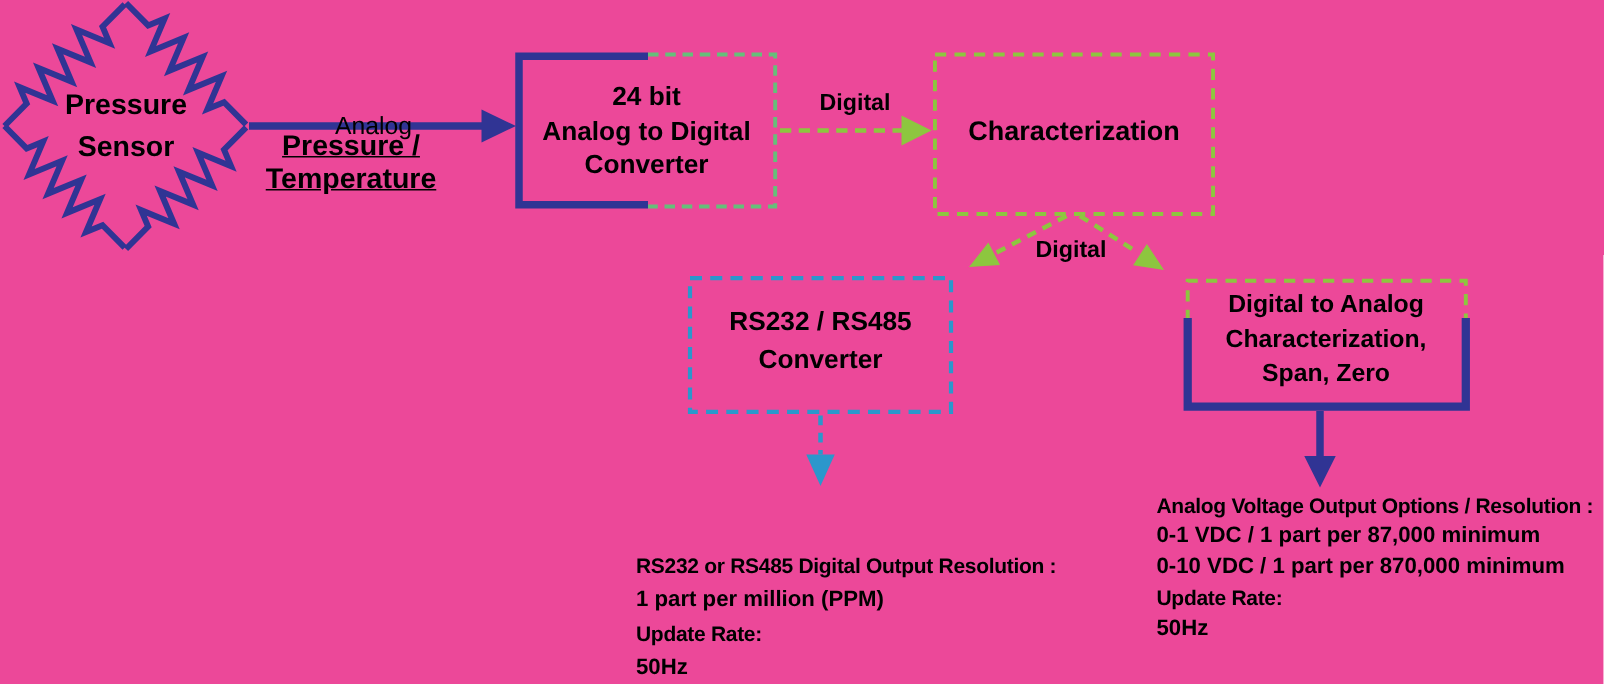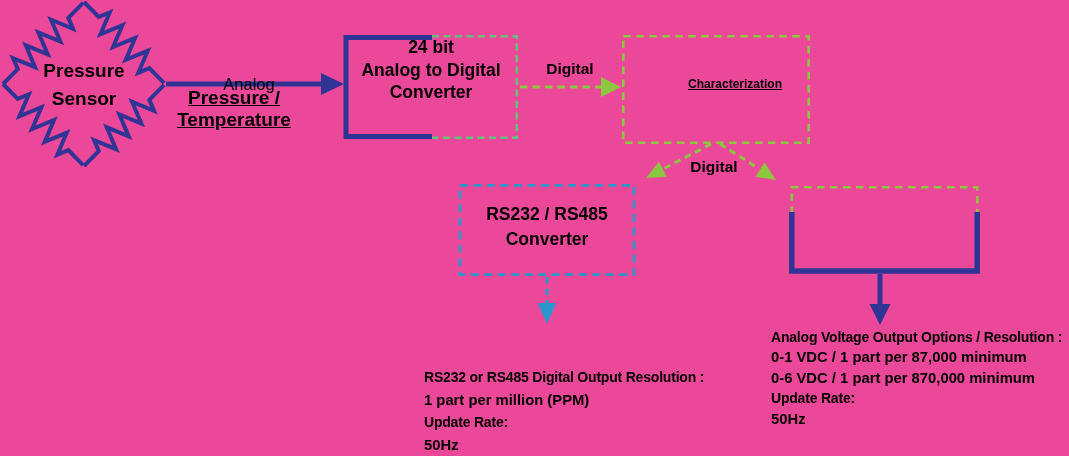--- a/index.html
+++ b/index.html
@@ -5,23 +5,23 @@
   html,body { margin:0; padding:0; background:#fff; }
   .stage {
     position:relative; width:1069px; height:456px; background:#ec4899;
     font-family:"Liberation Sans", sans-serif; color:#000; overflow:hidden;
   }
   .layer { position:absolute; left:0; top:0; }
   .lbl { position:absolute; text-align:center; color:#000; }
   .sensor-label { left:14px; top:57px; width:140px; font-size:19px; font-weight:700; line-height:28px; }
   .analog-label { left:189px; top:62px; width:120px; font-size:16.5px; font-weight:400;margin-top:13px; }
   .pt-label { left:140px; top:87px; width:188px; font-size:19px; font-weight:600;text-decoration:underline; }
-  .adc-label { left:346px; top:36px; width:170px; font-size:17.5px; font-weight:700; line-height:22.5px; }
+  .adc-label { left:346px; top:53px; width:170px; font-size:17.5px; font-weight:700; line-height:22.5px; }
   .digital1-label { left:525px; top:60px; width:90px; font-size:15.5px; font-weight:700; }
-  .char-label { left:643px; top:77px; width:184px; font-size:12px; font-weight:700;text-decoration:underline; }
+  .char-label { left:624px; top:77px; width:184px; font-size:18px; font-weight:700; }
   .digital2-label { left:671px; top:158px; width:86px; font-size:15.5px; font-weight:700; }
   .rs232-label { left:461px; top:202px; width:172px; font-size:17.5px; font-weight:700; line-height:25px;text-align:center; }
   .dac-label { left:792px; top:192px; width:184px; font-size:16.5px; font-weight:700; line-height:23px; }
   .specs { position:absolute; text-align:left; }
   .specs-left { left:424px; top:324px; line-height:22.5px;margin-top:42px; }
   .specs-right { left:771px; top:327px; line-height:20.4px; }
   .spec-h { font-size:14px; font-weight:800; letter-spacing:-0.2px; }
   .spec-v { font-size:14.8px; font-weight:700; }
 </style>
 </head>
@@ -103,29 +103,34 @@
 
   <div class="lbl char-label">Characterization</div>
 
   <div class="lbl digital2-label">Digital</div>
 
   <div class="lbl rs232-label">
     <div>RS232 / RS485</div>
     <div>Converter</div>
   </div>
 
+  <div class="lbl dac-label">
+    <div>Digital to Analog</div>
+    <div>Characterization,</div>
+    <div>Span, Zero</div>
+  </div>
 
   <div class="specs specs-left">
     <div class="spec-h">RS232 or RS485 Digital Output Resolution :</div>
     <div class="spec-v">1 part per million (PPM)</div>
     <div class="spec-h">Update Rate:</div>
     <div class="spec-v">50Hz</div>
   </div>
 
   <div class="specs specs-right">
     <div class="spec-h">Analog Voltage Output Options / Resolution :</div>
     <div class="spec-v">0-1 VDC / 1 part per 87,000 minimum</div>
-    <div class="spec-v">0-6 VDC / 1 part per 870,000 minimum</div>
+    <div class="spec-v">0-10 VDC / 1 part per 870,000 minimum</div>
     <div class="spec-h">Update Rate:</div>
     <div class="spec-v">50Hz</div>
   </div>
 
 </div>
 
 </body></html>

